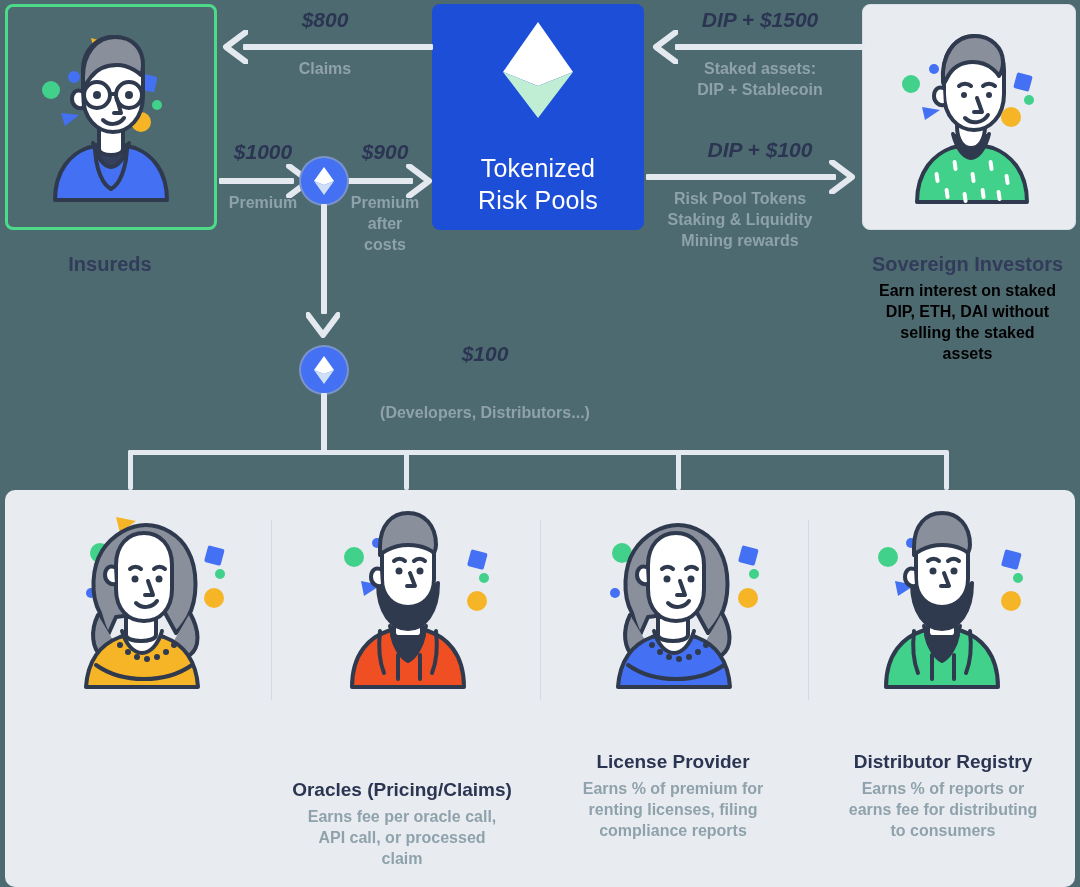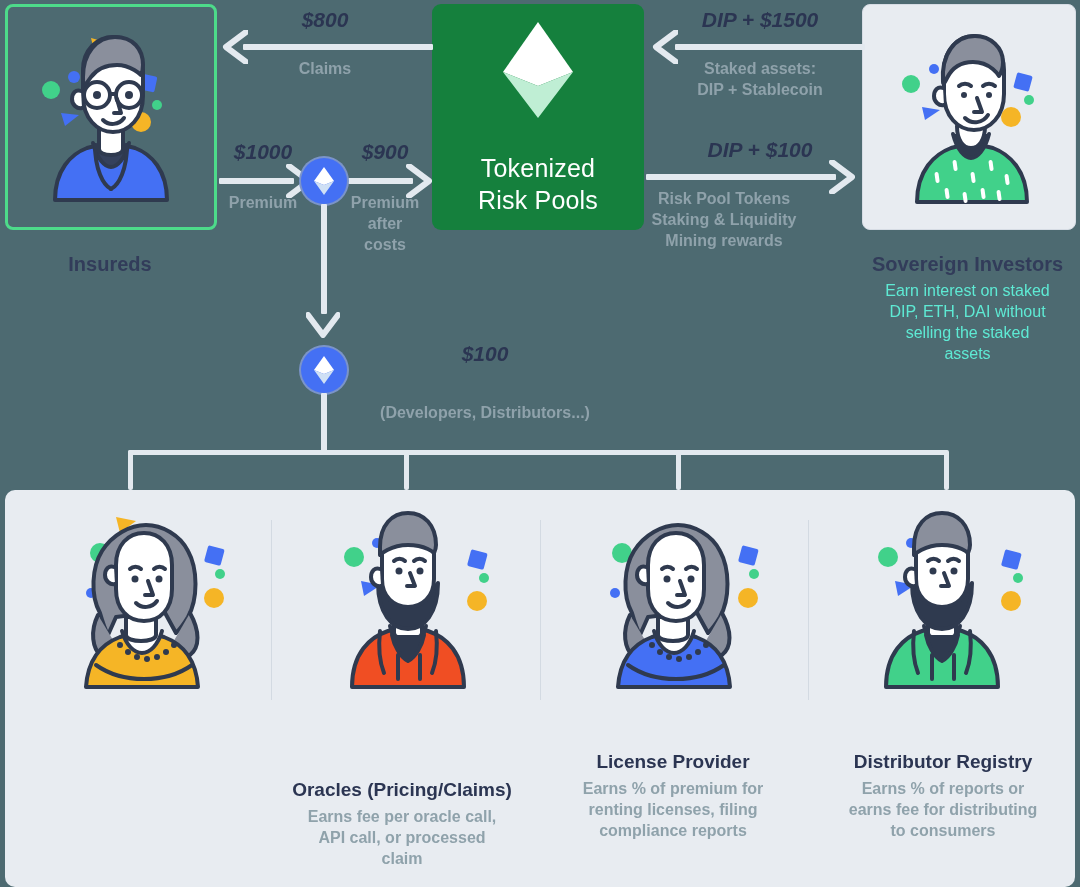--- a/index.html
+++ b/index.html
@@ -17,41 +17,41 @@
   .card-insureds{
     left:5px;top:4px;width:212px;height:226px;
     background:#4d6a71;border:3px solid #4ddb8a;
   }
   .card-investors{
     left:862px;top:4px;width:214px;height:226px;
     background:#e8ecf1;border:1px solid #d6dce4;
   }
   .card-pool{
     left:432px;top:4px;width:212px;height:226px;
-    background:#15803d;
-    display:flex;flex-direction:column;align-items:center;justify-content:center;border-radius:9px;
+    background:#1d4ed8;
+    display:flex;flex-direction:column;align-items:center;justify-content:center;
   }
   .pool-label{
     color:#ffffff;font-size:25px;line-height:32px;text-align:center;
     margin-top:26px;font-weight:400;letter-spacing:.2px;
   }
 
   
   .avatar{position:absolute;left:0;top:0;width:100%;height:100%;
           display:flex;align-items:center;justify-content:center;}
   .avatar svg{display:block;}
 
   
   .lbl-title{
     position:absolute;text-align:center;color:#323c5a;
     font-weight:bold;font-size:20px;line-height:24px;
   }
   .lbl-sub{
-    position:absolute;text-align:center;color:#5eead4;
-    font-weight:normal;font-size:16px;line-height:21px;
+    position:absolute;text-align:center;color:#000000;
+    font-weight:bold;font-size:16px;line-height:21px;
   }
   .money{
     position:absolute;text-align:center;color:#2b3552;
     font-weight:bold;font-size:21px;line-height:24px;white-space:nowrap;font-style:italic;
   }
   .flow{
     position:absolute;text-align:center;color:#8fa2ab;
     font-weight:bold;font-size:16px;line-height:21px;
   }
 
@@ -232,21 +232,21 @@
     <div>DIP + Stablecoin</div>
   </div>
 
   <div class="money" style="left:655px;top:138px;width:210px;">DIP + $100</div>
   <div class="hline" style="left:646px;top:174px;width:190px;"></div>
   <div class="chev" style="left:829px;top:160px;">
     <svg width="26" height="34" viewBox="0 0 26 34">
         <polyline points="3,2 23,17 3,32" fill="none" stroke="#e3e9ef" stroke-width="6" stroke-linecap="round" stroke-linejoin="round"></polyline>
       </svg>
   </div>
-  <div class="flow" style="left:614px;top:188px;width:220px;text-align:center;">
+  <div class="flow" style="left:630px;top:188px;width:220px;text-align:center;">
     <div>Risk Pool Tokens</div>
     <div>Staking &amp; Liquidity</div>
     <div>Mining rewards</div>
   </div>
 
   <div class="eth-badge" style="left:301px;top:158px;">
     <svg width="22" height="30" viewBox="0 0 22 30">
       <polygon points="11,1 21,15 11,19 1,15" fill="#ffffff"></polygon>
       <polygon points="11,19 21,15 11,29 1,15" fill="#cfe0f5"></polygon>
     </svg>

